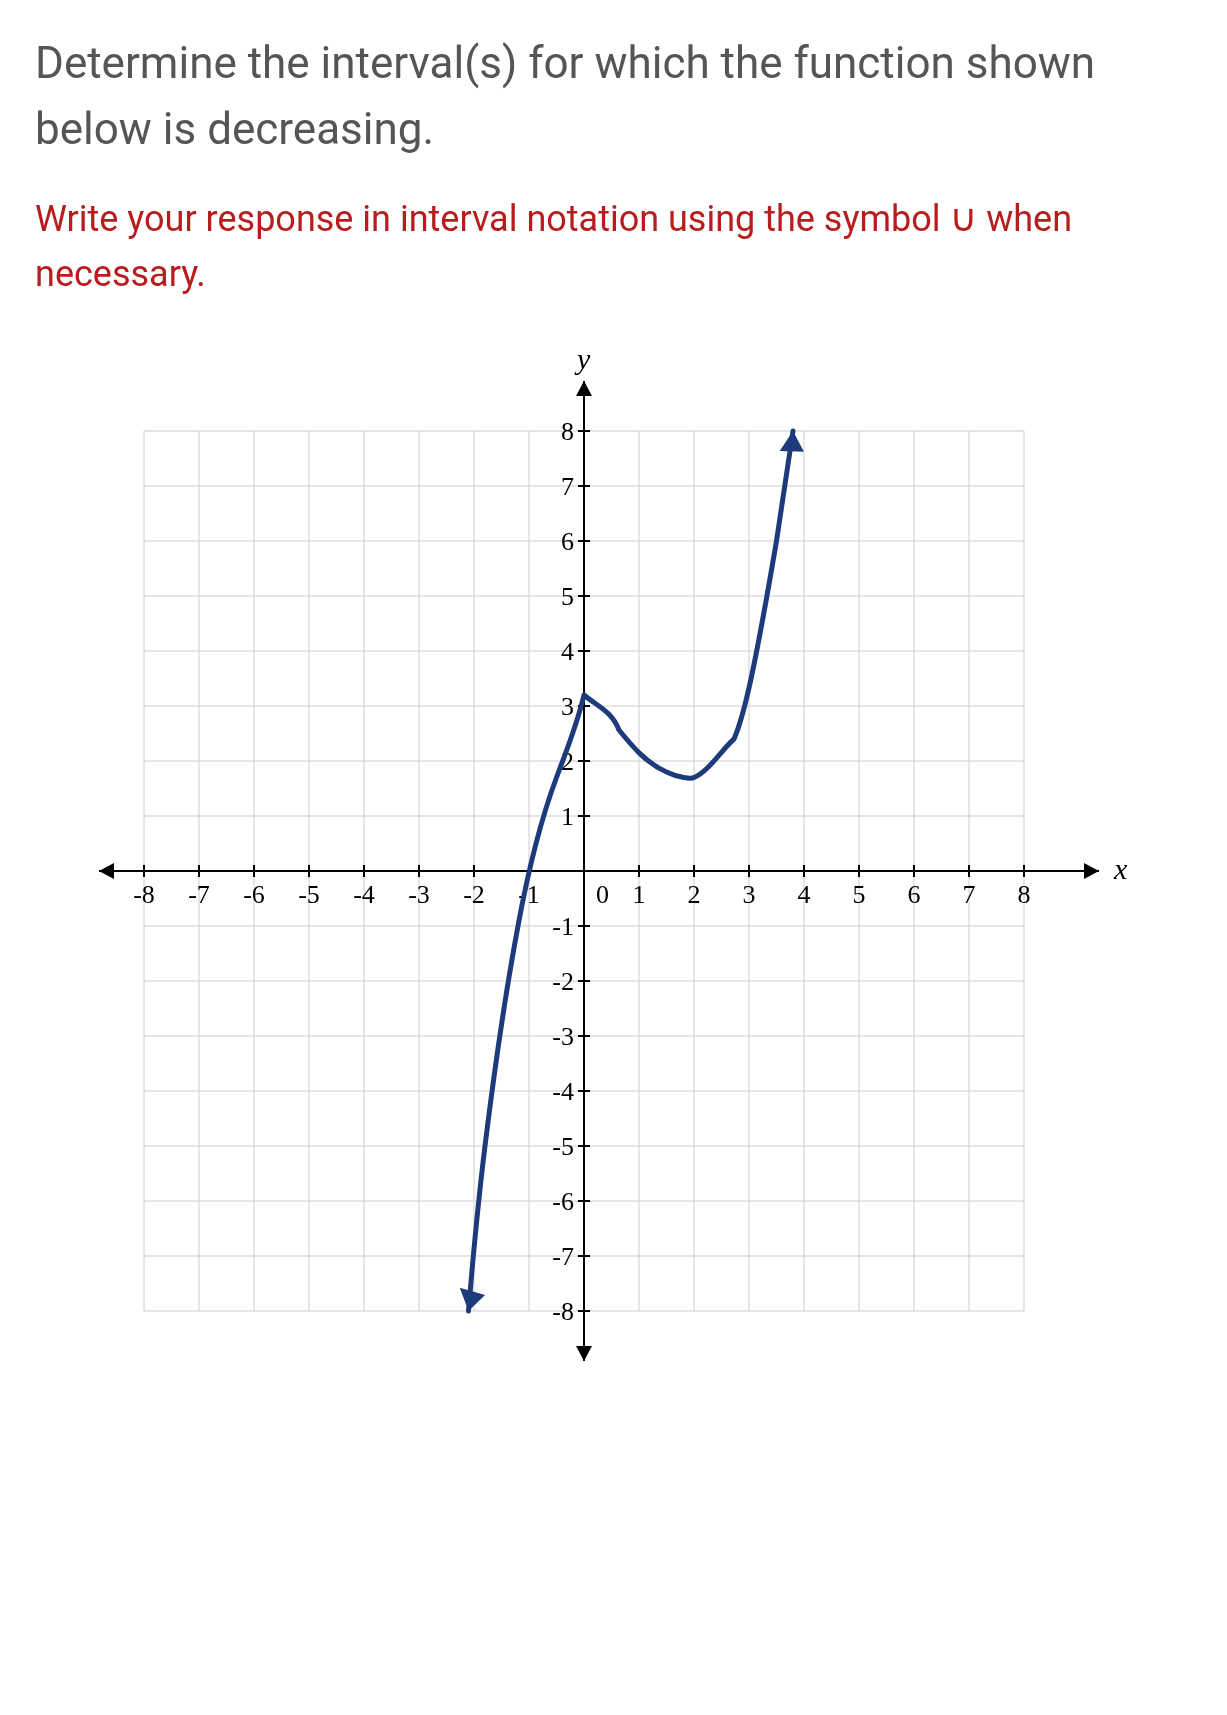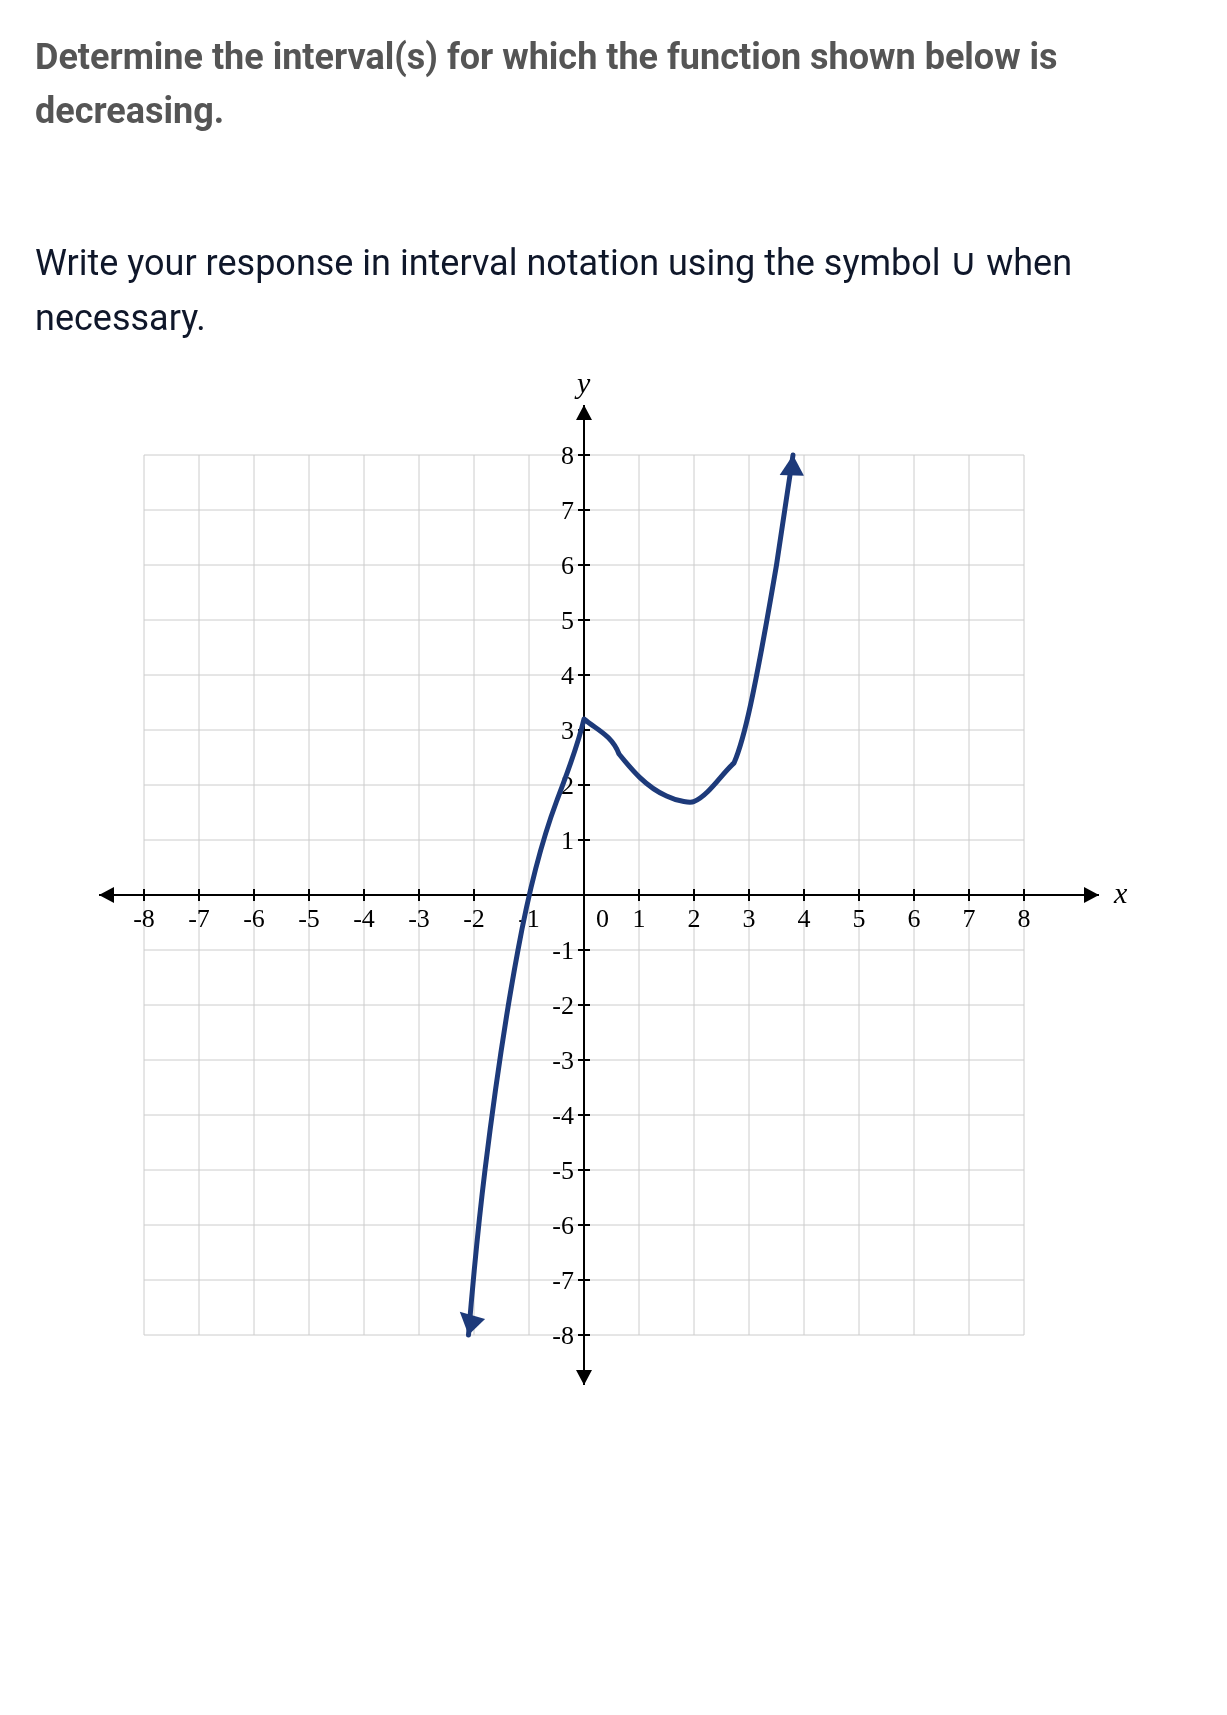--- a/index.html
+++ b/index.html
@@ -4,31 +4,31 @@
 <style>
   * { margin: 0; padding: 0; box-sizing: border-box; }
   body {
     font-family: -apple-system, BlinkMacSystemFont, "Segoe UI", Roboto, sans-serif;
     background: #ffffff;
     padding: 30px 35px;
     width: 1227px;
     color: #4a4a4a;
   }
   .question-text {
-    font-size: 36px;
+    font-size: 44px;
     line-height: 1.5;
     color: #555555;
-    margin-bottom: 96px;
-    font-weight: 700;
+    margin-bottom: 28px;
+    font-weight: 400;
   }
   .instruction-text {
     font-size: 36px;
     line-height: 1.5;
-    color: #0f172a;
-    margin-bottom: 20px;
+    color: #b91c1c;
+    margin-bottom: 40px;
     font-weight: 400;
   }
   .union-symbol {
     font-family: "Times New Roman", serif;
     font-size: 38px;
   }
   .chart-container {
     display: flex;
     justify-content: center;
     margin-top: 20px;

